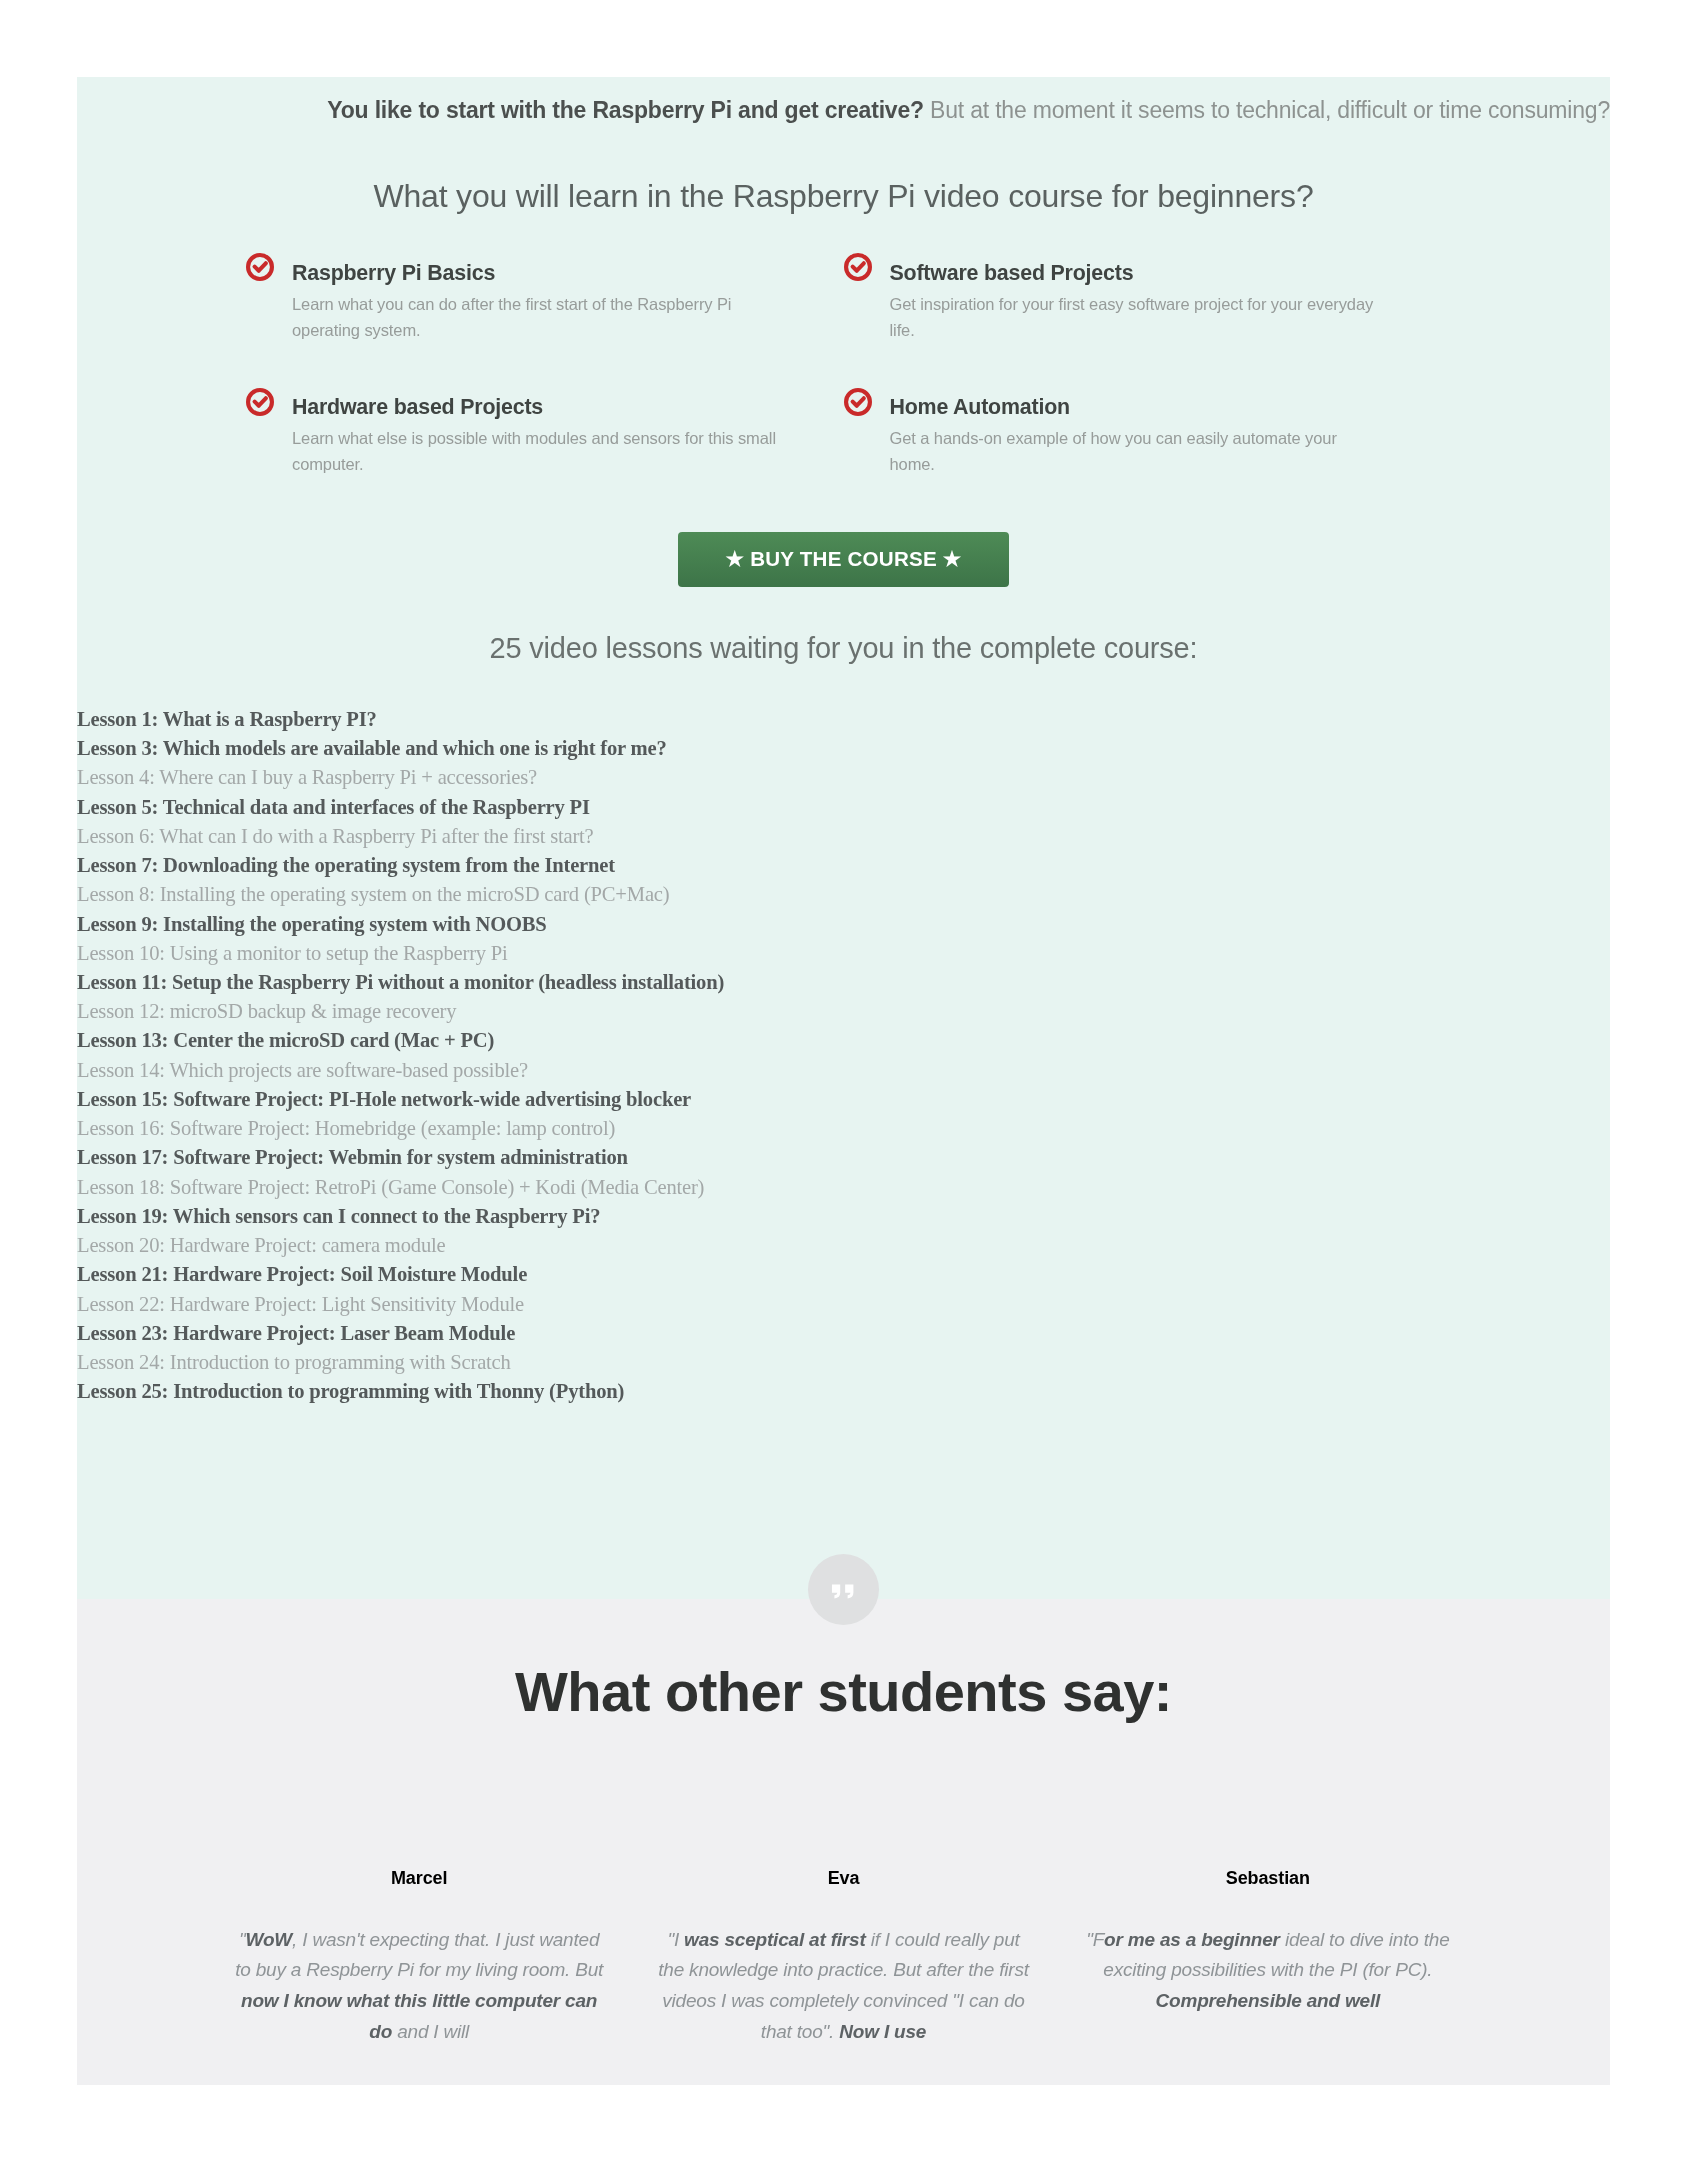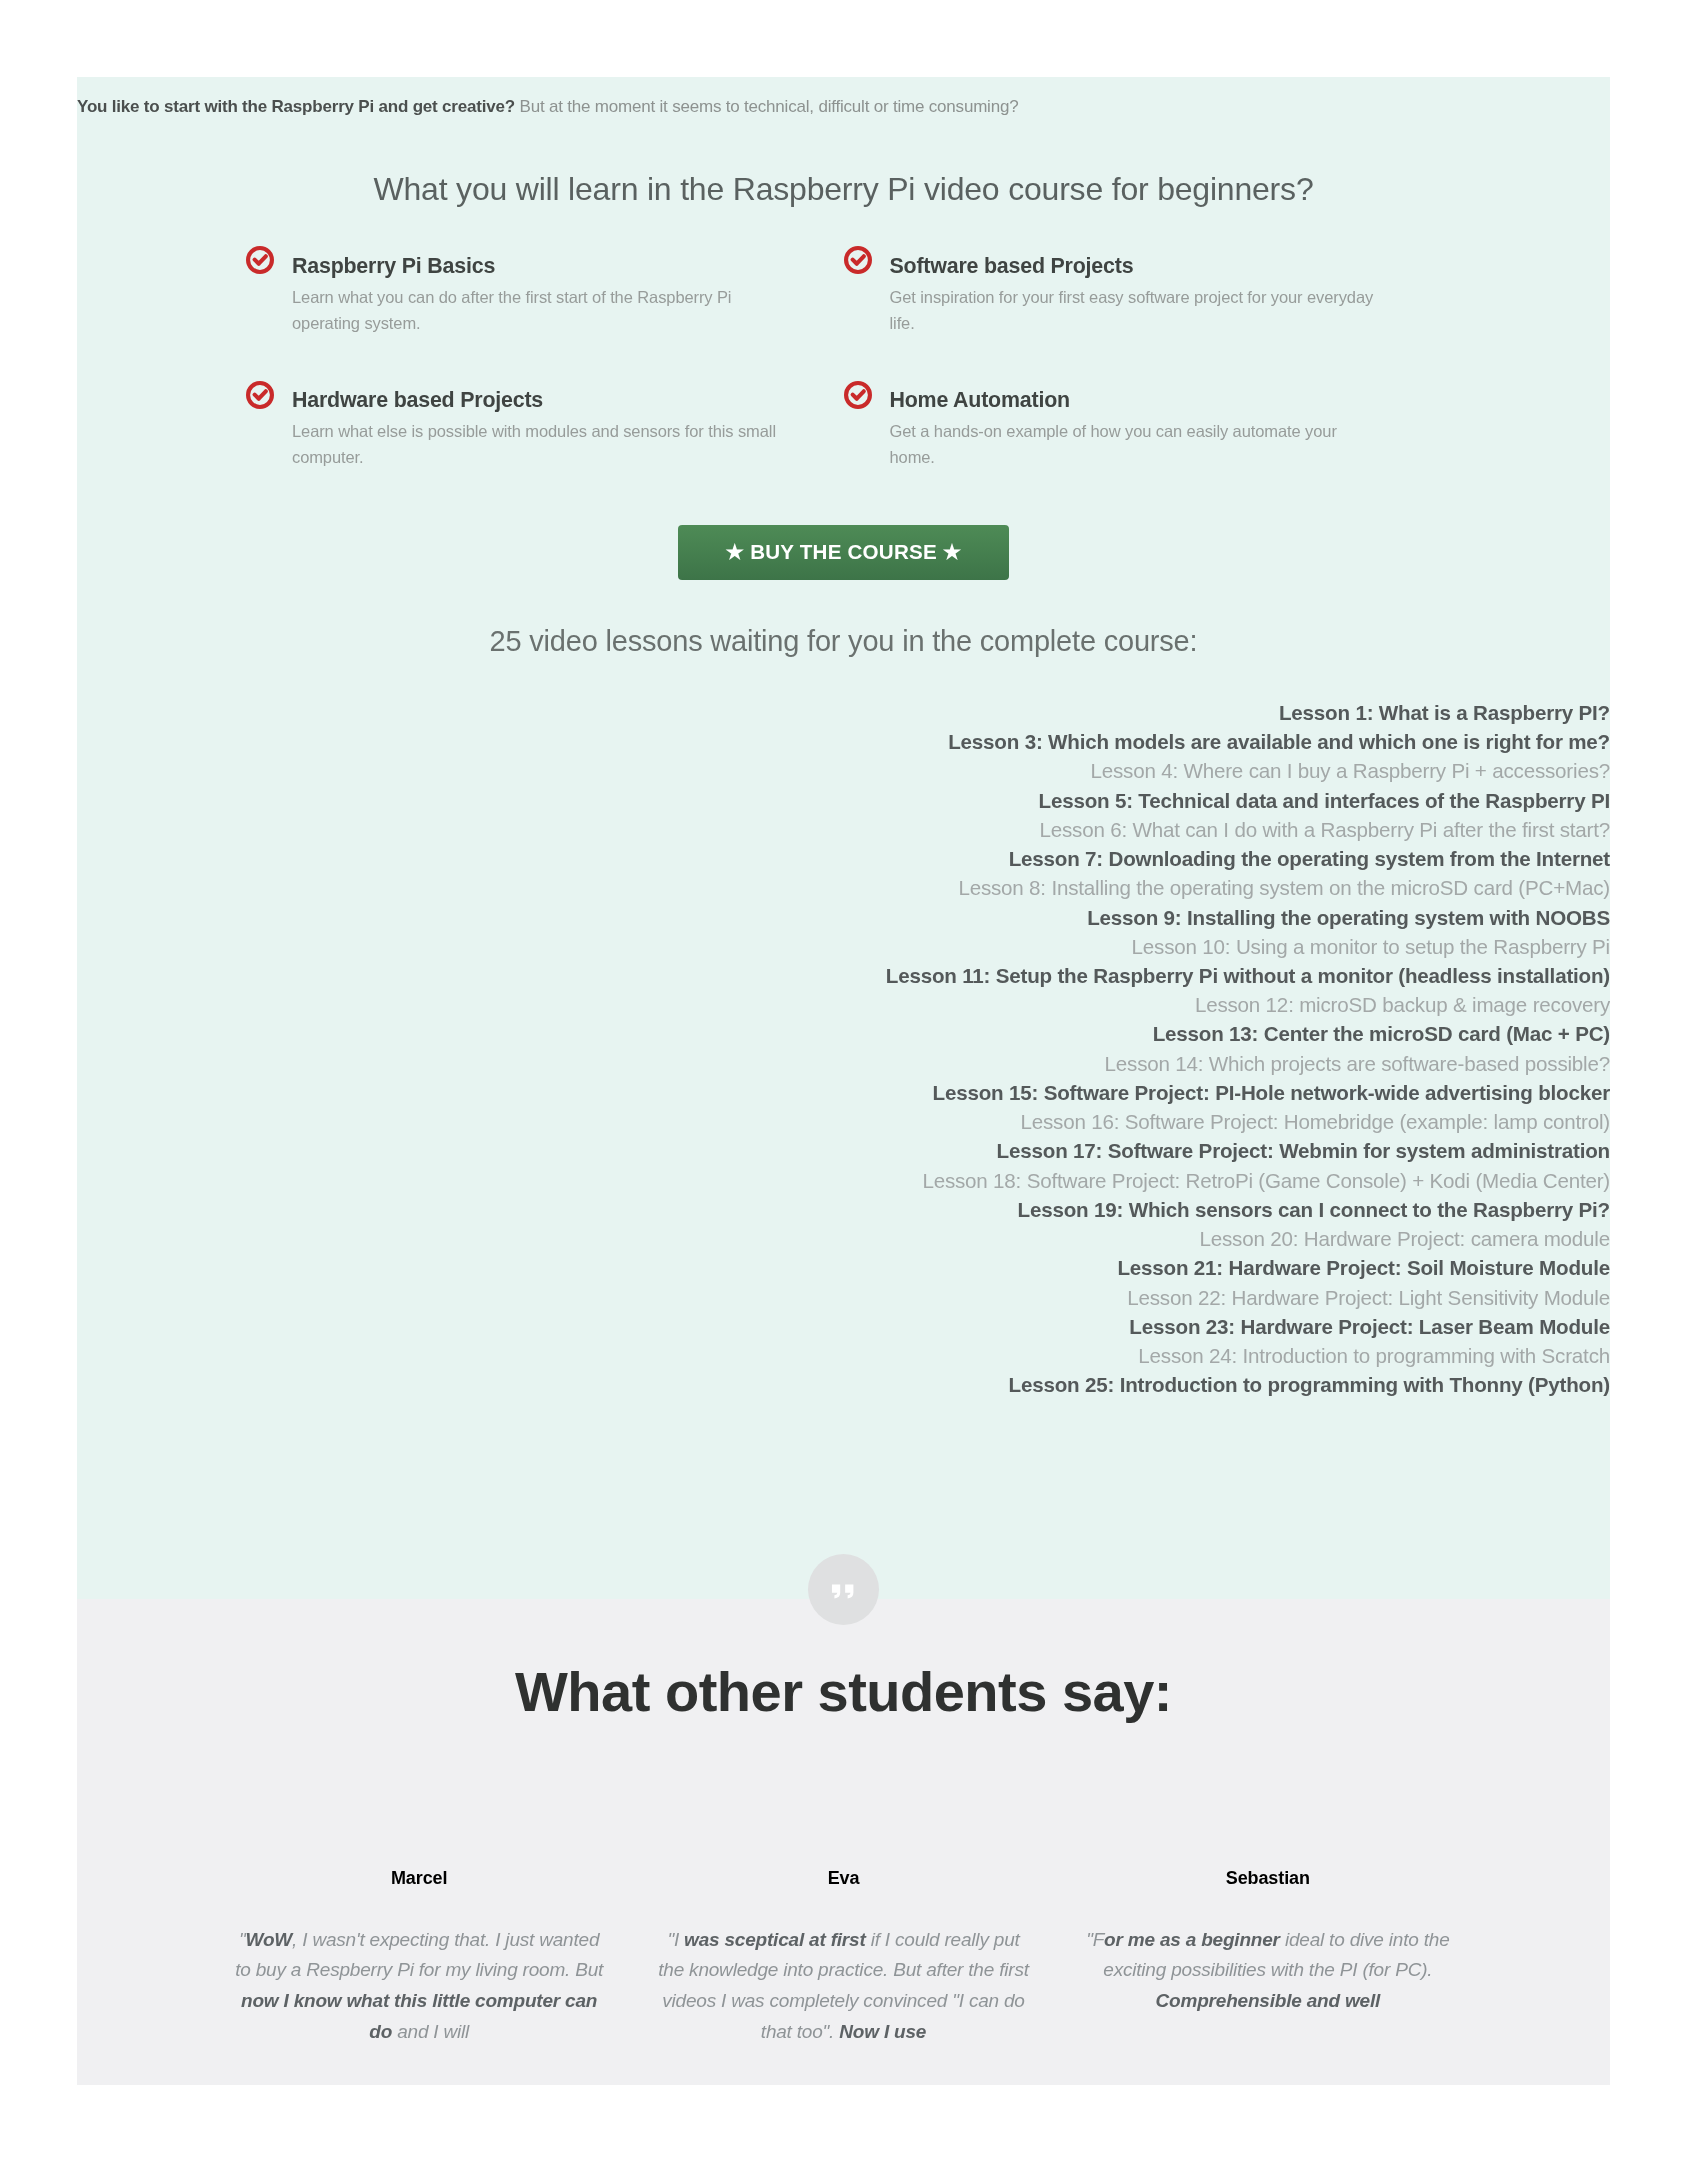--- a/index.html
+++ b/index.html
@@ -31,22 +31,22 @@
   
   .section-mint {
     background: #e7f4f1;
     padding: 0;
     width: 100%;
     height: 1522px;
     box-sizing: border-box;
     position: relative;
   }
   .intro-line {
-    text-align: left;
-    font-size: 17px;
+    text-align: right;
+    font-size: 23px;
     color: #8d9290;
     padding-top: 20px;
     letter-spacing: -0.2px;
   }
   .intro-line .strong {
     font-weight: bold;
     color: #4b4f4e;
   }
   .learn-title {
     text-align: center;
@@ -113,21 +113,22 @@
   .lessons-title {
     text-align: center;
     font-size: 29px;
     color: #6a716f;
     font-weight: 400;
     margin-top: 45px;
     letter-spacing: -0.2px;
   }
   .lesson-list {
     margin-top: 40px;
-    text-align: right;
+    text-align: left;
+    font-family: Liberation Serif, serif;
   }
   .lesson {
     font-size: 20.6px;
     line-height: 1.42;
     letter-spacing: -0.2px;
   }
   .lesson.odd {
     font-weight: bold;
     color: #54595a;
   }

